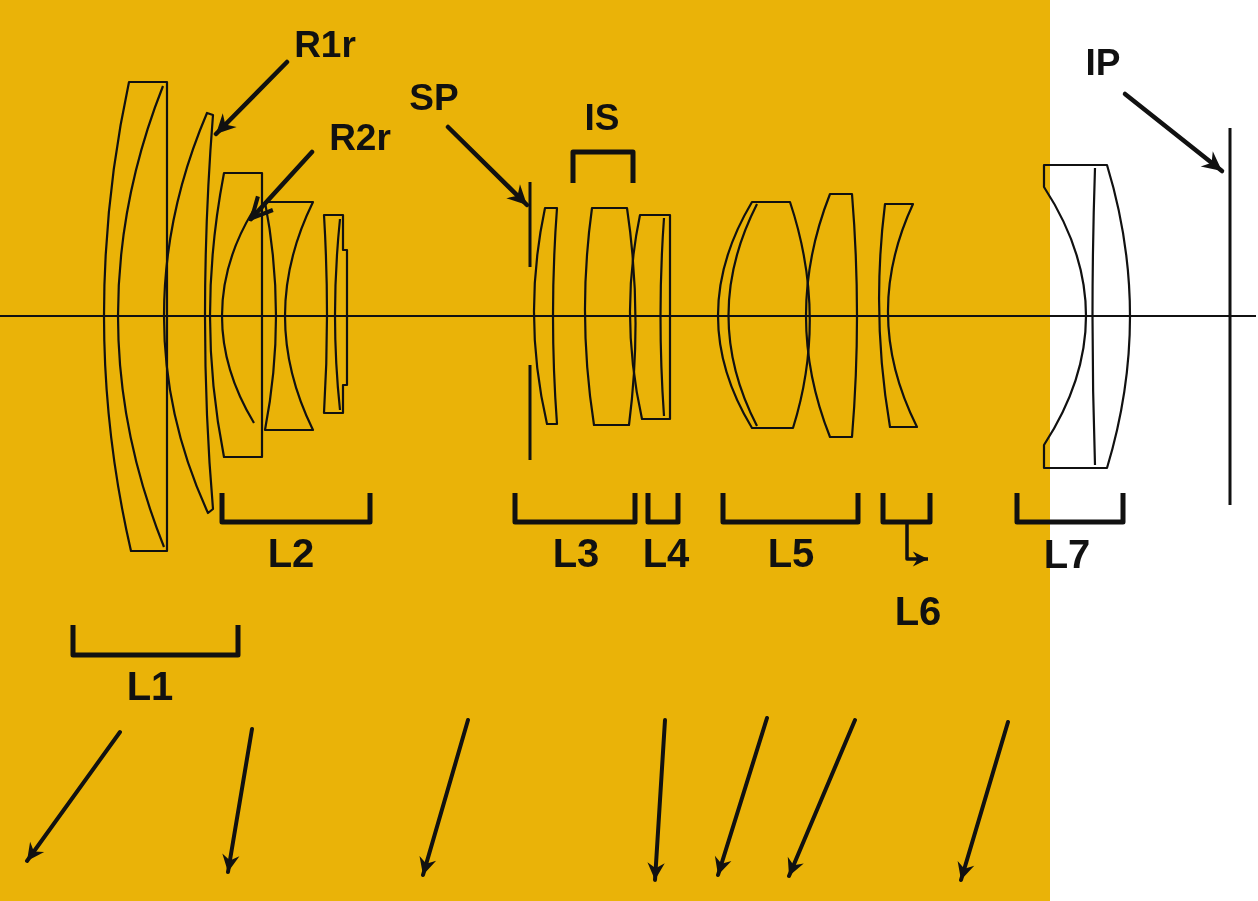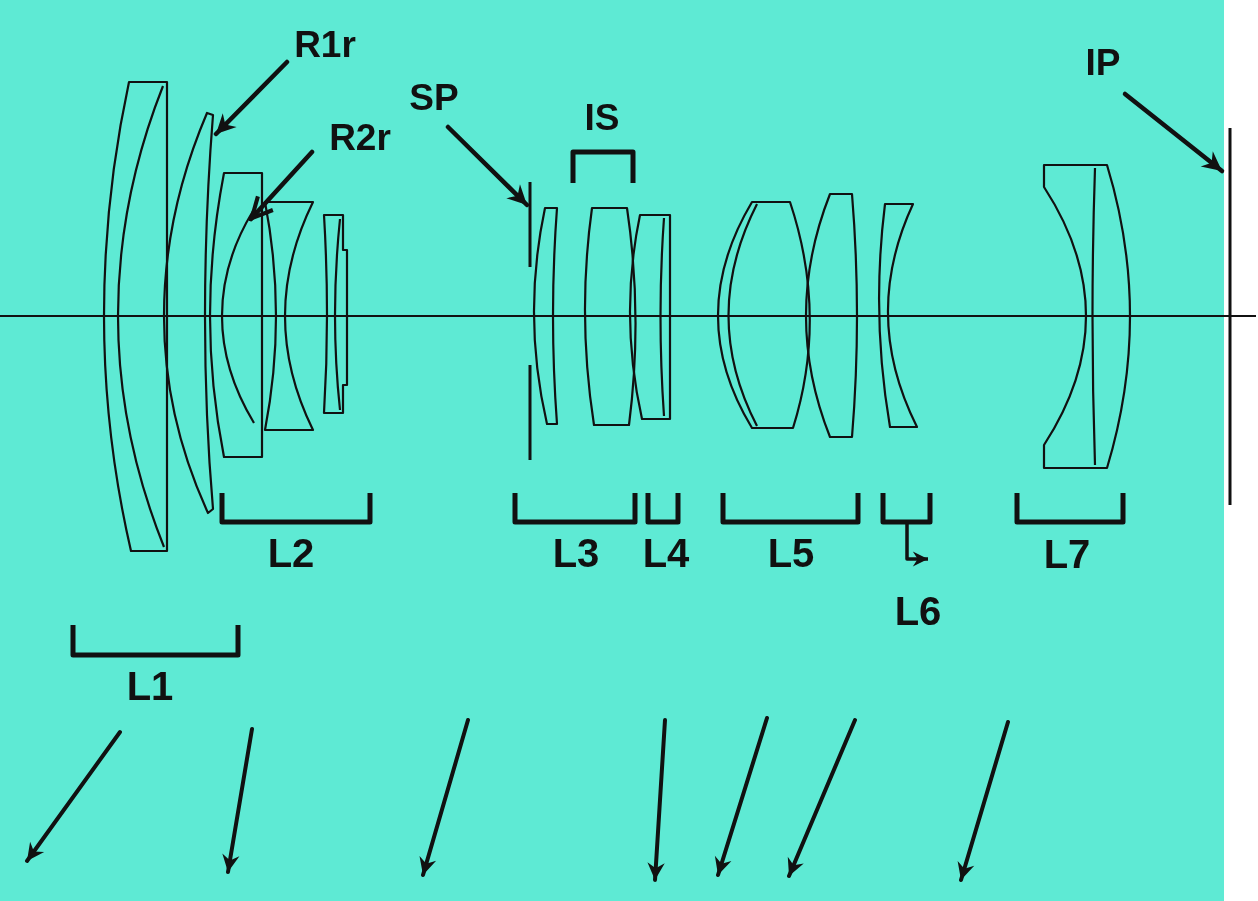--- a/index.html
+++ b/index.html
@@ -1,17 +1,17 @@
 <!DOCTYPE html>
 <html><head>
 <meta charset="utf-8">
 <style>
   html,body{margin:0;padding:0;background:#ffffff;}
   body{width:1258px;height:901px;overflow:hidden;}
-  .fig{position:relative;width:1224px;height:901px;background:#5eead4;}
+  .fig{position:relative;width:1050px;height:901px;background:#eab308;}
   svg{display:block;}
   svg text{
     font-family:"Liberation Sans", sans-serif;
     font-weight:bold;
     fill:#111111;
   }
   .lbl-top{font-size:37px;}
   .lbl-group{font-size:40px;}
   .ln{stroke:#111111;fill:none;stroke-linejoin:round;stroke-linecap:butt;}
   .lens{stroke-width:2.2;}

